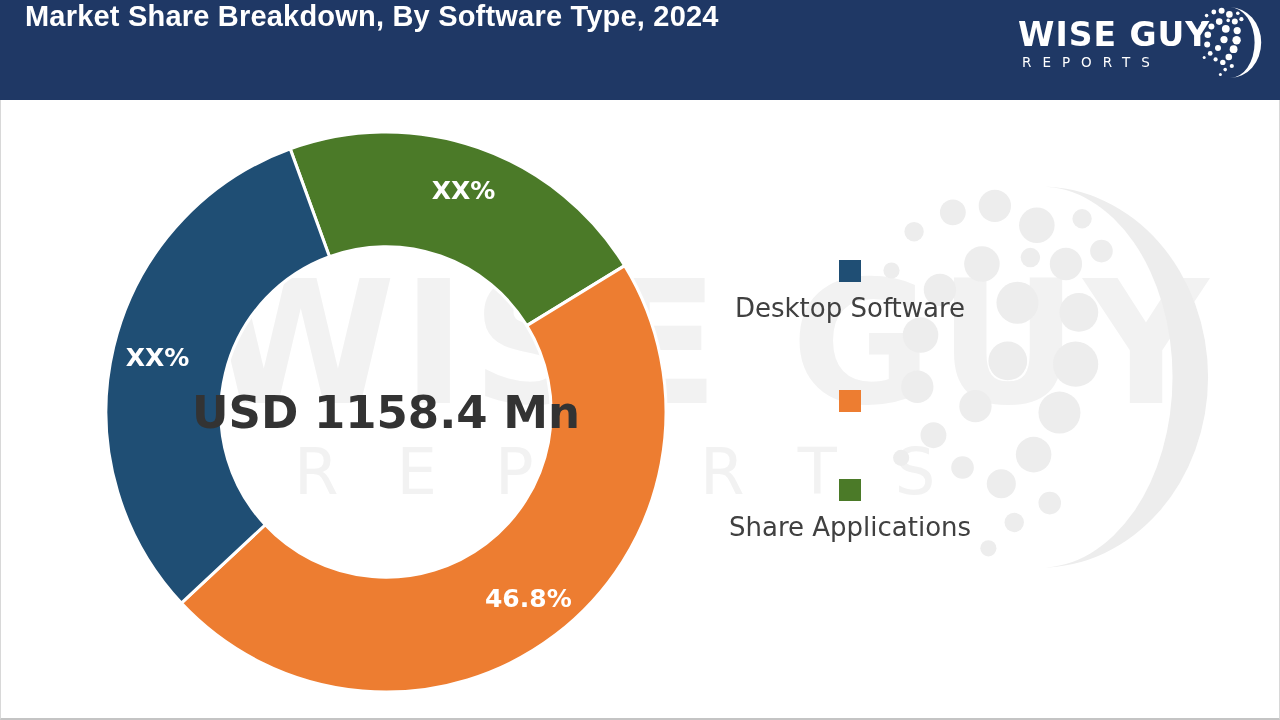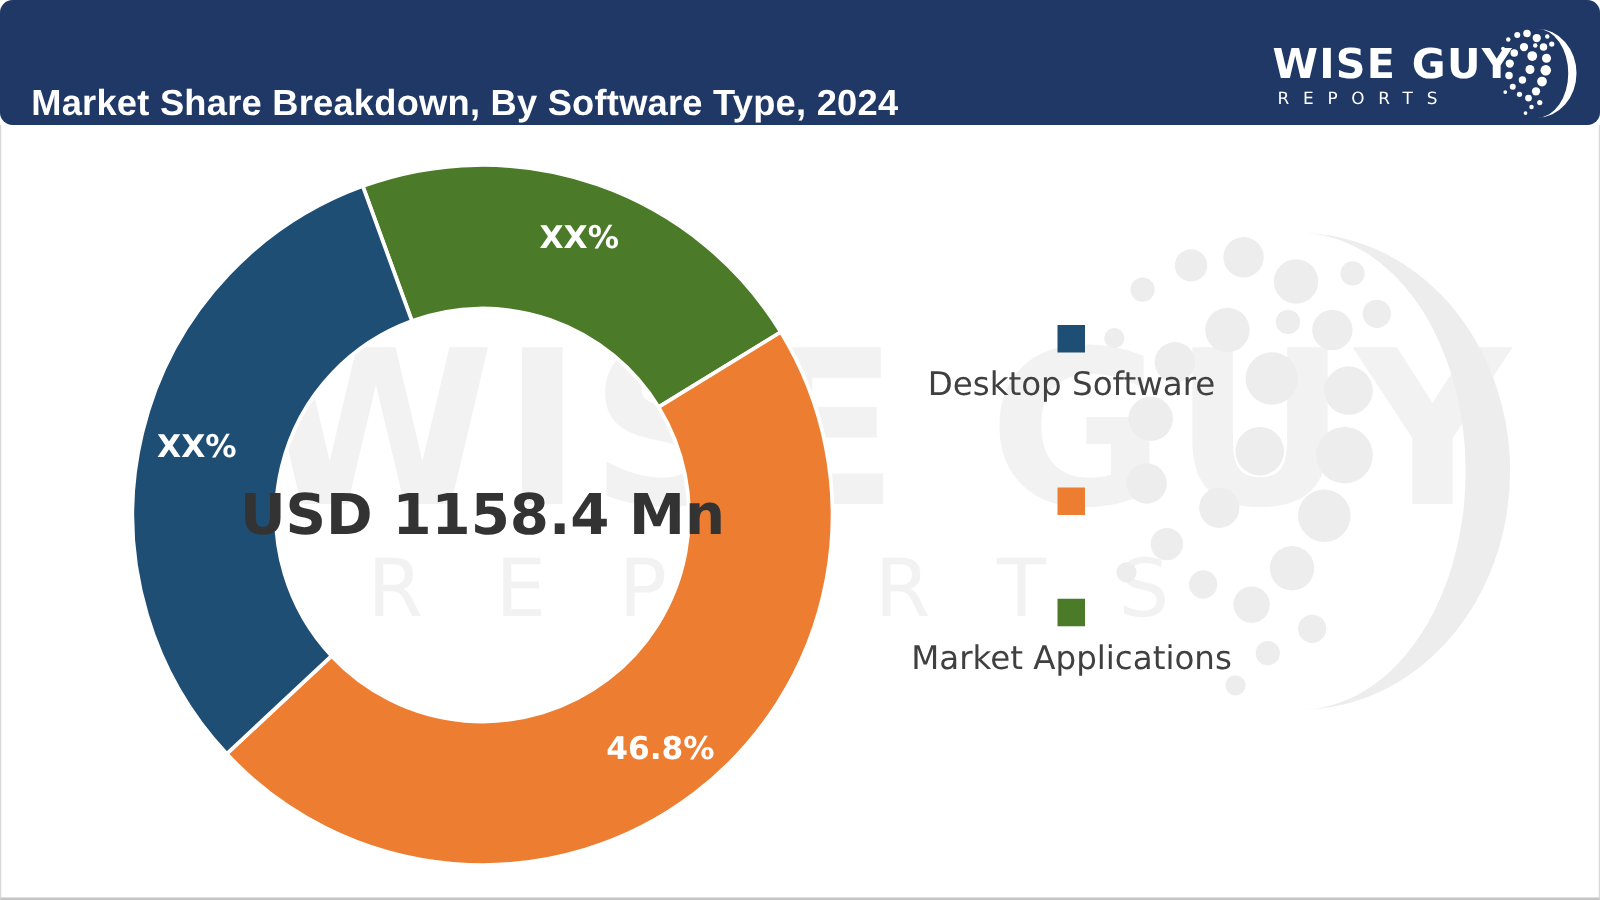--- a/index.html
+++ b/index.html
@@ -11,23 +11,22 @@
     background: #ffffff;
     overflow: hidden;
     font-family: "DejaVu Sans", "Liberation Sans", sans-serif;
   }
   .header {
     position: absolute;
     left: 0; top: 0;
     width: 1280px; height: 100px;
     background: #1f3865;
     display: flex;
-    align-items: flex-end;
+    align-items: flex-start;
     justify-content: space-between;
-    border-radius: 10px;
   }
   .page-title {
     color: #ffffff;
     font-family: "Liberation Sans", sans-serif;
     font-size: 29px;
     font-weight: 700;
     padding-left: 25px;
     letter-spacing: 0.2px;
   }
   .logo-svg { margin-right: 16px; display: block; }
@@ -201,17 +200,17 @@
     <div class="legend">
         <div class="legend-row">
           <span class="legend-swatch" style="background: rgb(31, 78, 116);"></span>
           <span class="legend-label">Desktop Software</span>
         </div>
         <div class="legend-row">
           <span class="legend-swatch" style="background: rgb(237, 125, 49);"></span>
         </div>
         <div class="legend-row">
           <span class="legend-swatch" style="background: rgb(75, 122, 40);"></span>
-          <span class="legend-label">Market Applications</span>
+          <span class="legend-label">Share Applications</span>
         </div>
       </div>
   </div>
 </div>
 
 </body></html>

